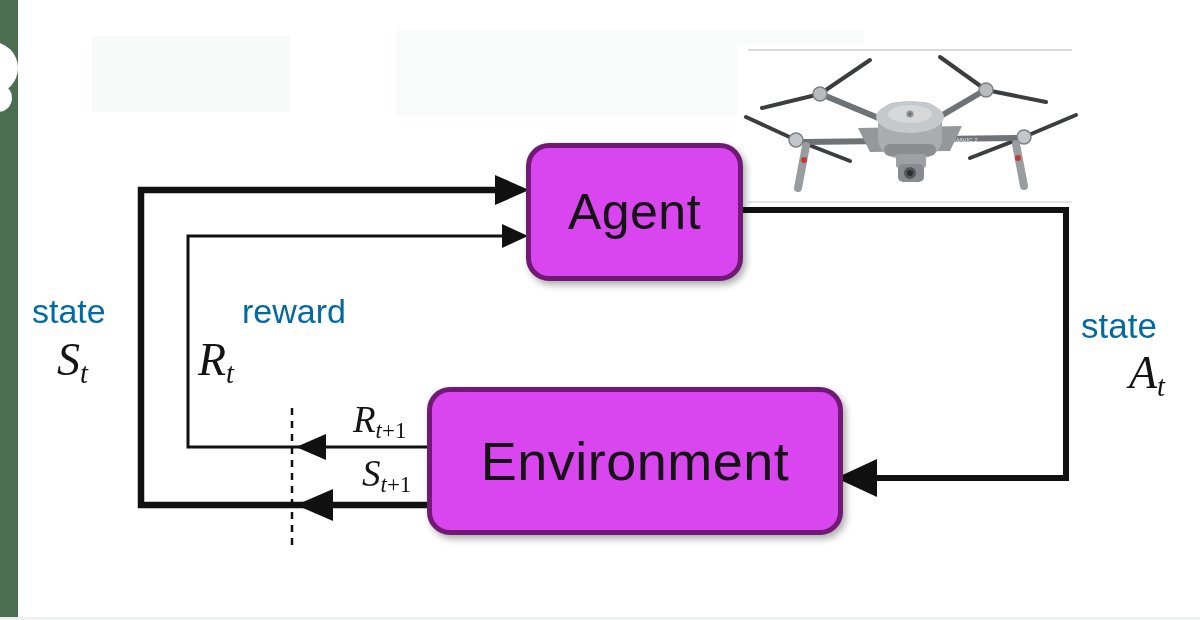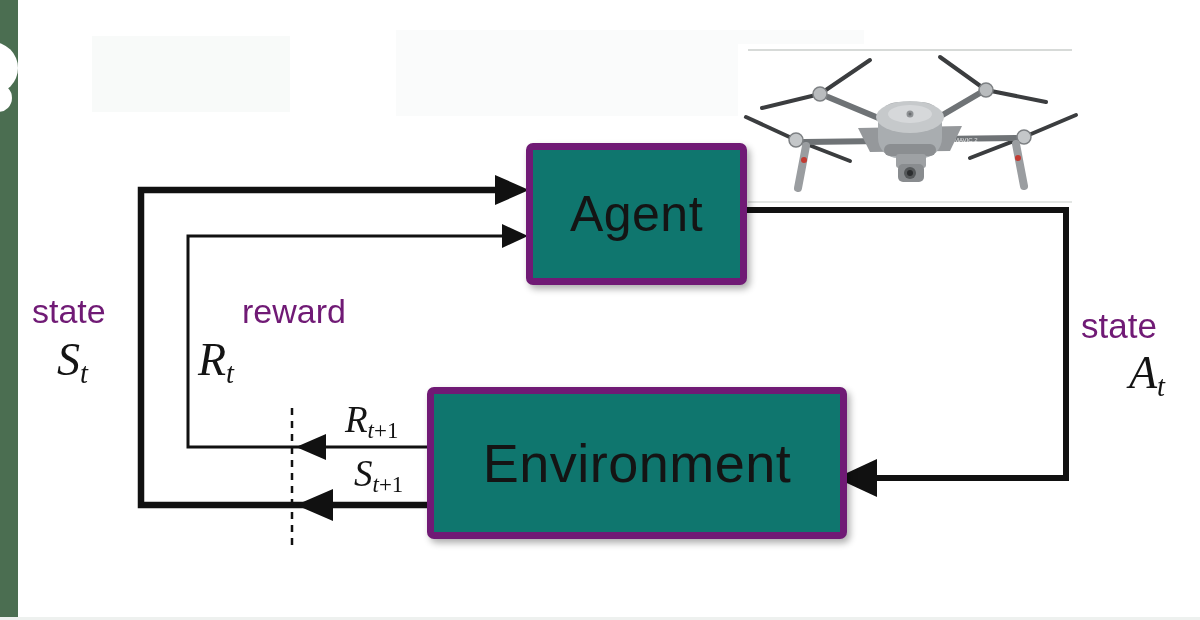--- a/index.html
+++ b/index.html
@@ -18,41 +18,41 @@
   .notch-small{left:-16px;top:84px;width:28px;height:28px;}
   .bottom-line{position:absolute;left:0;bottom:0;width:1200px;height:3px;background:#eef1ef;z-index:1;}
   
   .ghost-a{position:absolute;left:92px;top:36px;width:198px;height:76px;background:rgba(222,232,226,0.22);z-index:1;}
   .ghost-b{position:absolute;left:396px;top:30px;width:468px;height:86px;background:rgba(228,234,231,0.18);z-index:1;}
   
   .lines{position:absolute;left:0;top:0;z-index:3;}
   
   .node{
     position:absolute;
-    background:#0f766e;
-    border:7px solid #701a75;
-    border-radius:7px;
+    background:#d946ef;
+    border:5px solid #701a75;
+    border-radius:23px;
     box-shadow:3px 4px 7px rgba(0,0,0,0.32);
     display:flex;align-items:center;justify-content:center;
     z-index:5;
   }
   .agent-box{left:526px;top:143px;width:207px;height:128px;font-size:50px;}
   .env-box{left:427px;top:387px;width:406px;height:138px;font-size:54px;align-items:center;}
   .node span{letter-spacing:0.5px;color:#141414;}
   
-  .lbl{position:absolute;z-index:6;font-size:34px;color:#701a75;white-space:nowrap;}
+  .lbl{position:absolute;z-index:6;font-size:34px;color:#0369a1;white-space:nowrap;}
   .mathsym{
     position:absolute;z-index:6;white-space:nowrap;
     font-family:"Liberation Serif", serif;
     font-style:italic;color:#141414;
   }
   .mathsym sub{font-size:0.62em;vertical-align:-0.28em;line-height:0;}
   .mathsym .sub-rest{font-style:normal;}
   .sym-lg{font-size:46px;}
-  .sym-md{font-size:37px;}
+  .sym-md{font-size:37px;margin-left:8px;}
   .lbl-state{left:32px;top:292px;}
   .lbl-reward{left:198px;top:292px;margin-left:44px;}
   .lbl-action{left:1081px;top:306px;font-size:35px;}
   .sym-state{left:57px;top:333px;}
   .sym-reward{left:198px;top:333px;}
   .sym-action{left:1129px;top:346px;}
   .sym-next-reward{left:345px;top:398px;}
   .sym-next-state{left:354px;top:452px;}
   
   .drone{position:absolute;left:738px;top:44px;z-index:4;}

